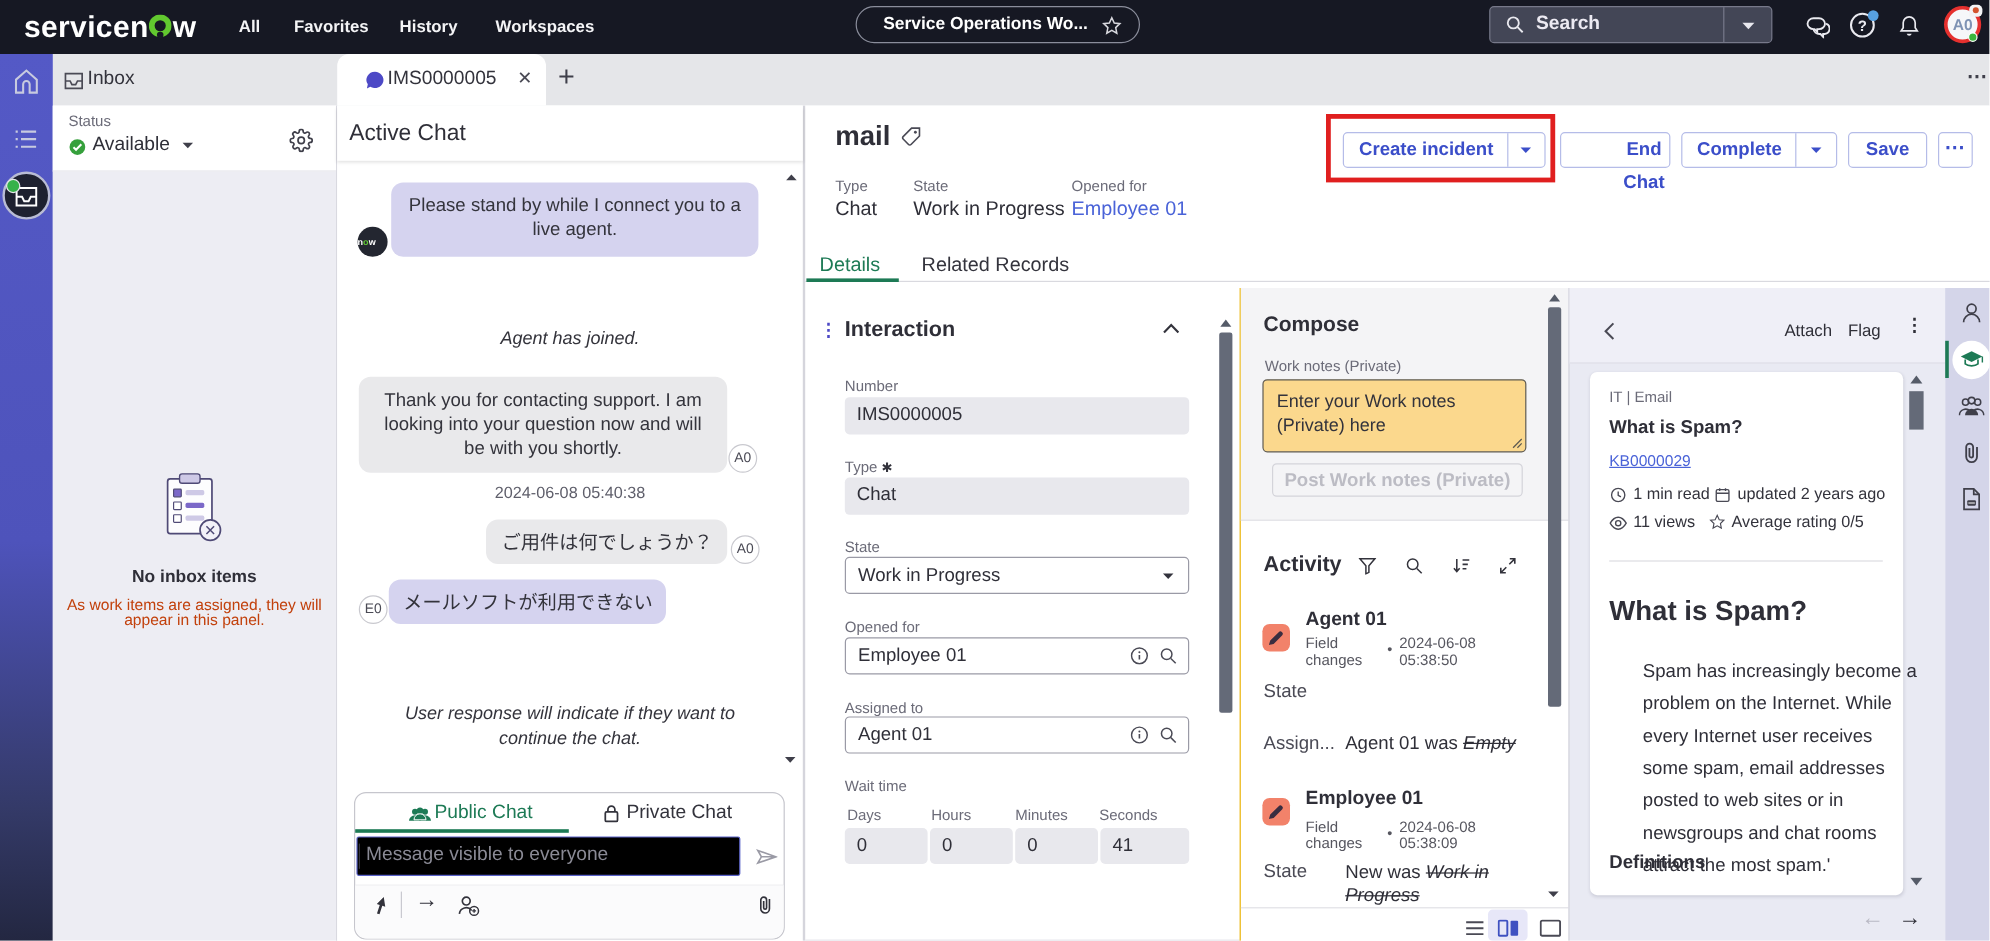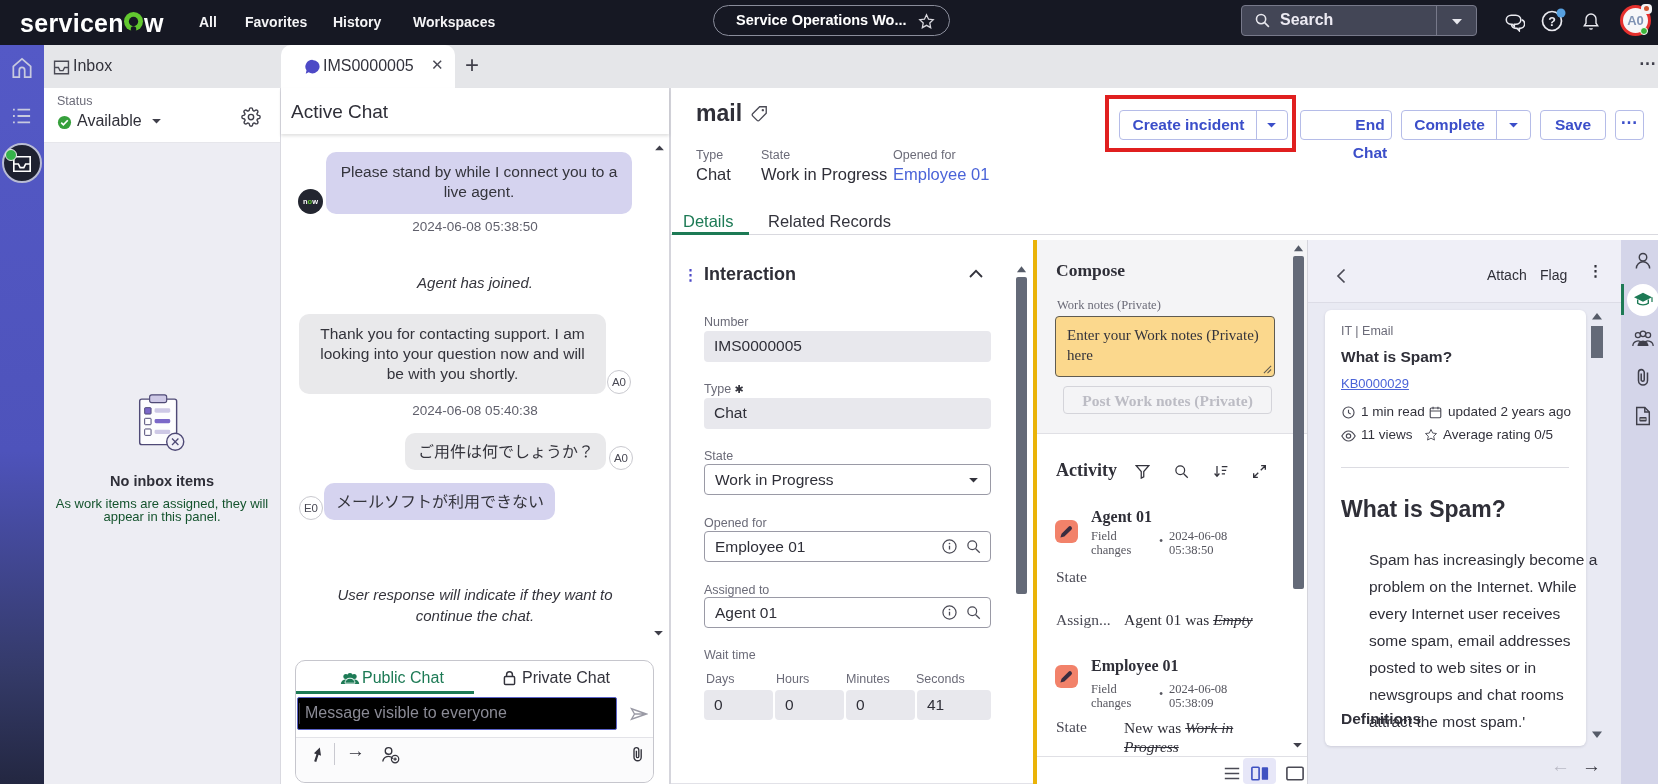--- a/index.html
+++ b/index.html
@@ -27,21 +27,21 @@
 #chathead { position:absolute; left:0; top:0; width:388px; height:46px; background:#fff; box-shadow:0 2px 3px rgba(0,0,0,0.12); z-index:3;}
 .bubble { position:absolute; border-radius:10px; font-size:15.5px; color:#34343c; padding:10px 14px; line-height:20px;text-align:center; }
 .bub-purple { background:#d5d3ef; }
 .bub-gray { background:#e9e9eb; }
 .avatar-sm { position:absolute; width:24px; height:24px; border-radius:50%; background:#fff; border:1px solid #c9c9cf; font-size:11.5px; color:#4a4a55; text-align:center; line-height:23px; }
 .tstamp { position:absolute; width:100%; text-align:center; font-size:13.5px; color:#5f5f6b; }
 .sysmsg { position:absolute; width:100%; text-align:center; font-style:italic; font-size:15px; color:#34343c; }
 
 #mainhead { left:670px; top:88px; width:988px; height:152px; background:#fff; border-left:1px solid #d5d5dc; }
 #formcol { left:670px; top:240px; width:363px; height:544px; background:#fff; border-left:1px solid #d5d5dc; }
-#composecol { left:1033px; top:240px; width:274px; height:544px; background:#fff; border-left:4px solid #eab308;font-family:Liberation Serif, serif; }
+#composecol { left:1033px; top:240px; width:274px; height:544px; background:#fff; border-left:1px solid #eab308; }
 #kpanel { left:1307px; top:240px; width:314px; height:544px; background:#e9eaf3; border-left:1px solid #d5d5dc; }
 #iconrail { left:1621px; top:240px; width:37px; height:544px; background:#d4d5e9; }
 .btn { position:absolute; height:30px; border:1px solid #b5bce8; border-radius:4px; background:#fff; color:#3b4ec9; font-weight:700; font-size:15.5px; text-align:center; }
 .label { position:absolute; font-size:12.5px; color:#6b6b78; }
 .field { position:absolute; height:31px; border-radius:4px; font-size:15.5px; color:#2f2f38; line-height:29px; padding-left:10px; }
 .field.ro { background:#e8e8ed; }
 .field.inp { background:#fff; border:1px solid #9a9aa6; }
 </style>
 </head>
 <body>
@@ -148,32 +148,31 @@
     <rect x="15" y="20" width="9" height="9" rx="1" fill="#7b68c8" stroke="#4f4a76" stroke-width="1.4"></rect>
     <rect x="29" y="21" width="22" height="6" rx="2" fill="#cec9e6"></rect>
     <rect x="15" y="35" width="9" height="9" rx="1" fill="#fff" stroke="#4f4a76" stroke-width="1.4"></rect>
     <rect x="29" y="36" width="22" height="6" rx="2" fill="#7b68c8"></rect>
     <rect x="15" y="50" width="9" height="9" rx="1" fill="#fff" stroke="#4f4a76" stroke-width="1.4"></rect>
     <rect x="29" y="51" width="22" height="6" rx="2" fill="#cec9e6"></rect>
     <circle cx="58" cy="68" r="12" fill="#f2f1f8" stroke="#4f4a76" stroke-width="2"></circle>
     <path d="M53.5 63.5 l9 9 M62.5 63.5 l-9 9" stroke="#4f4a76" stroke-width="1.8"></path>
   </svg>
   <div style="position:absolute;left:0;top:385px;width:100%;text-align:center;font-size:14.5px;font-weight:700;color:#2f2f38;">No inbox items</div>
-  <div style="position:absolute;left:7px;top:410px;width:222px;text-align:center;font-size:13px;color:#14532d;line-height:12.5px;">As work items are assigned, they will appear in this panel.</div>
+  <div style="position:absolute;left:7px;top:410px;width:222px;text-align:center;font-size:13px;color:#c2410c;line-height:12.5px;">As work items are assigned, they will appear in this panel.</div>
 </div>
 <div class="abs" id="chatpanel">
   <div id="chathead">
         <span style="position:absolute;left:10px;top:13px;font-size:19px;color:#2f2f38;">Active Chat</span>
       </div>
   <svg width="11" height="7" viewBox="0 0 12 8" style="position:absolute;left:373px;top:56px;">
         <path d="M1 7l5-5.4L11 7z" fill="#3f3f4a"></path>
       </svg>
   <div class="bubble bub-purple" style="left:45px;top:64px;width:306px;height:62px;">Please stand by while I connect you to a live agent.</div>
-  <div style="position:absolute;left:17px;top:101px;width:25px;height:25px;border-radius:50%;background:#232630;color:#fff;font-size:7.5px;font-weight:700;text-align:center;line-height:25px;">n<span style="color:#5fc434;">o</span>w</div>
-  <div class="tstamp" style="top:131px;">2024-06-08 05:38:50</div>
+  <div style="position:absolute;left:17px;top:101px;width:25px;height:25px;border-radius:50%;background:#232630;color:#fff;font-size:7.5px;font-weight:700;line-height:25px;">n<span style="color:#5fc434;">o</span>w</div>
   <div class="sysmsg" style="top:186px;">Agent has joined.</div>
   <div class="bubble bub-gray" style="left:18px;top:226px;width:307px;height:80px;padding-left:14px;">Thank you for contacting support. I am looking into your question now and will be with you shortly.</div>
   <div class="avatar-sm" style="left:326px;top:282px;">A0</div>
   <div class="tstamp" style="top:315px;">2024-06-08 05:40:38</div>
   <div class="bubble bub-gray" style="left:124px;top:345px;width:201px;height:37px;">
         <svg width="177" height="23" viewBox="0 -17.5 177 23" style="position:absolute;left:13px;top:7px;">
           <g fill="#34343c">
             <path transform="translate(0.0,0) scale(0.016000,-0.016000)" d="M217 691V610C296 603 381 599 482 599C574 599 683 606 751 611V693C679 685 577 679 481 679C381 679 289 683 217 691ZM257 288 176 296C166 256 155 209 155 157C155 31 273 -36 476 -36C619 -36 746 -20 817 -1L816 85C741 61 612 46 474 46C314 46 237 98 237 175C237 212 244 249 257 288ZM779 803 725 780C753 742 787 681 807 640L861 665C840 705 804 767 779 803ZM889 843 836 820C865 782 898 725 919 682L974 706C954 743 916 806 889 843Z"></path>
             <path transform="translate(16.0,0) scale(0.016000,-0.016000)" d="M153 770V407C153 266 143 89 32 -36C49 -45 79 -70 90 -85C167 0 201 115 216 227H467V-71H543V227H813V22C813 4 806 -2 786 -3C767 -4 699 -5 629 -2C639 -22 651 -55 655 -74C749 -75 807 -74 841 -62C875 -50 887 -27 887 22V770ZM227 698H467V537H227ZM813 698V537H543V698ZM227 466H467V298H223C226 336 227 373 227 407ZM813 466V298H543V466Z"></path>
             <path transform="translate(32.0,0) scale(0.016000,-0.016000)" d="M317 341V268H604V-80H679V268H953V341H679V562H909V635H679V828H604V635H470C483 680 494 728 504 775L432 790C409 659 367 530 309 447C327 438 359 420 373 409C400 451 425 504 446 562H604V341ZM268 836C214 685 126 535 32 437C45 420 67 381 75 363C107 397 137 437 167 480V-78H239V597C277 667 311 741 339 815Z"></path>

